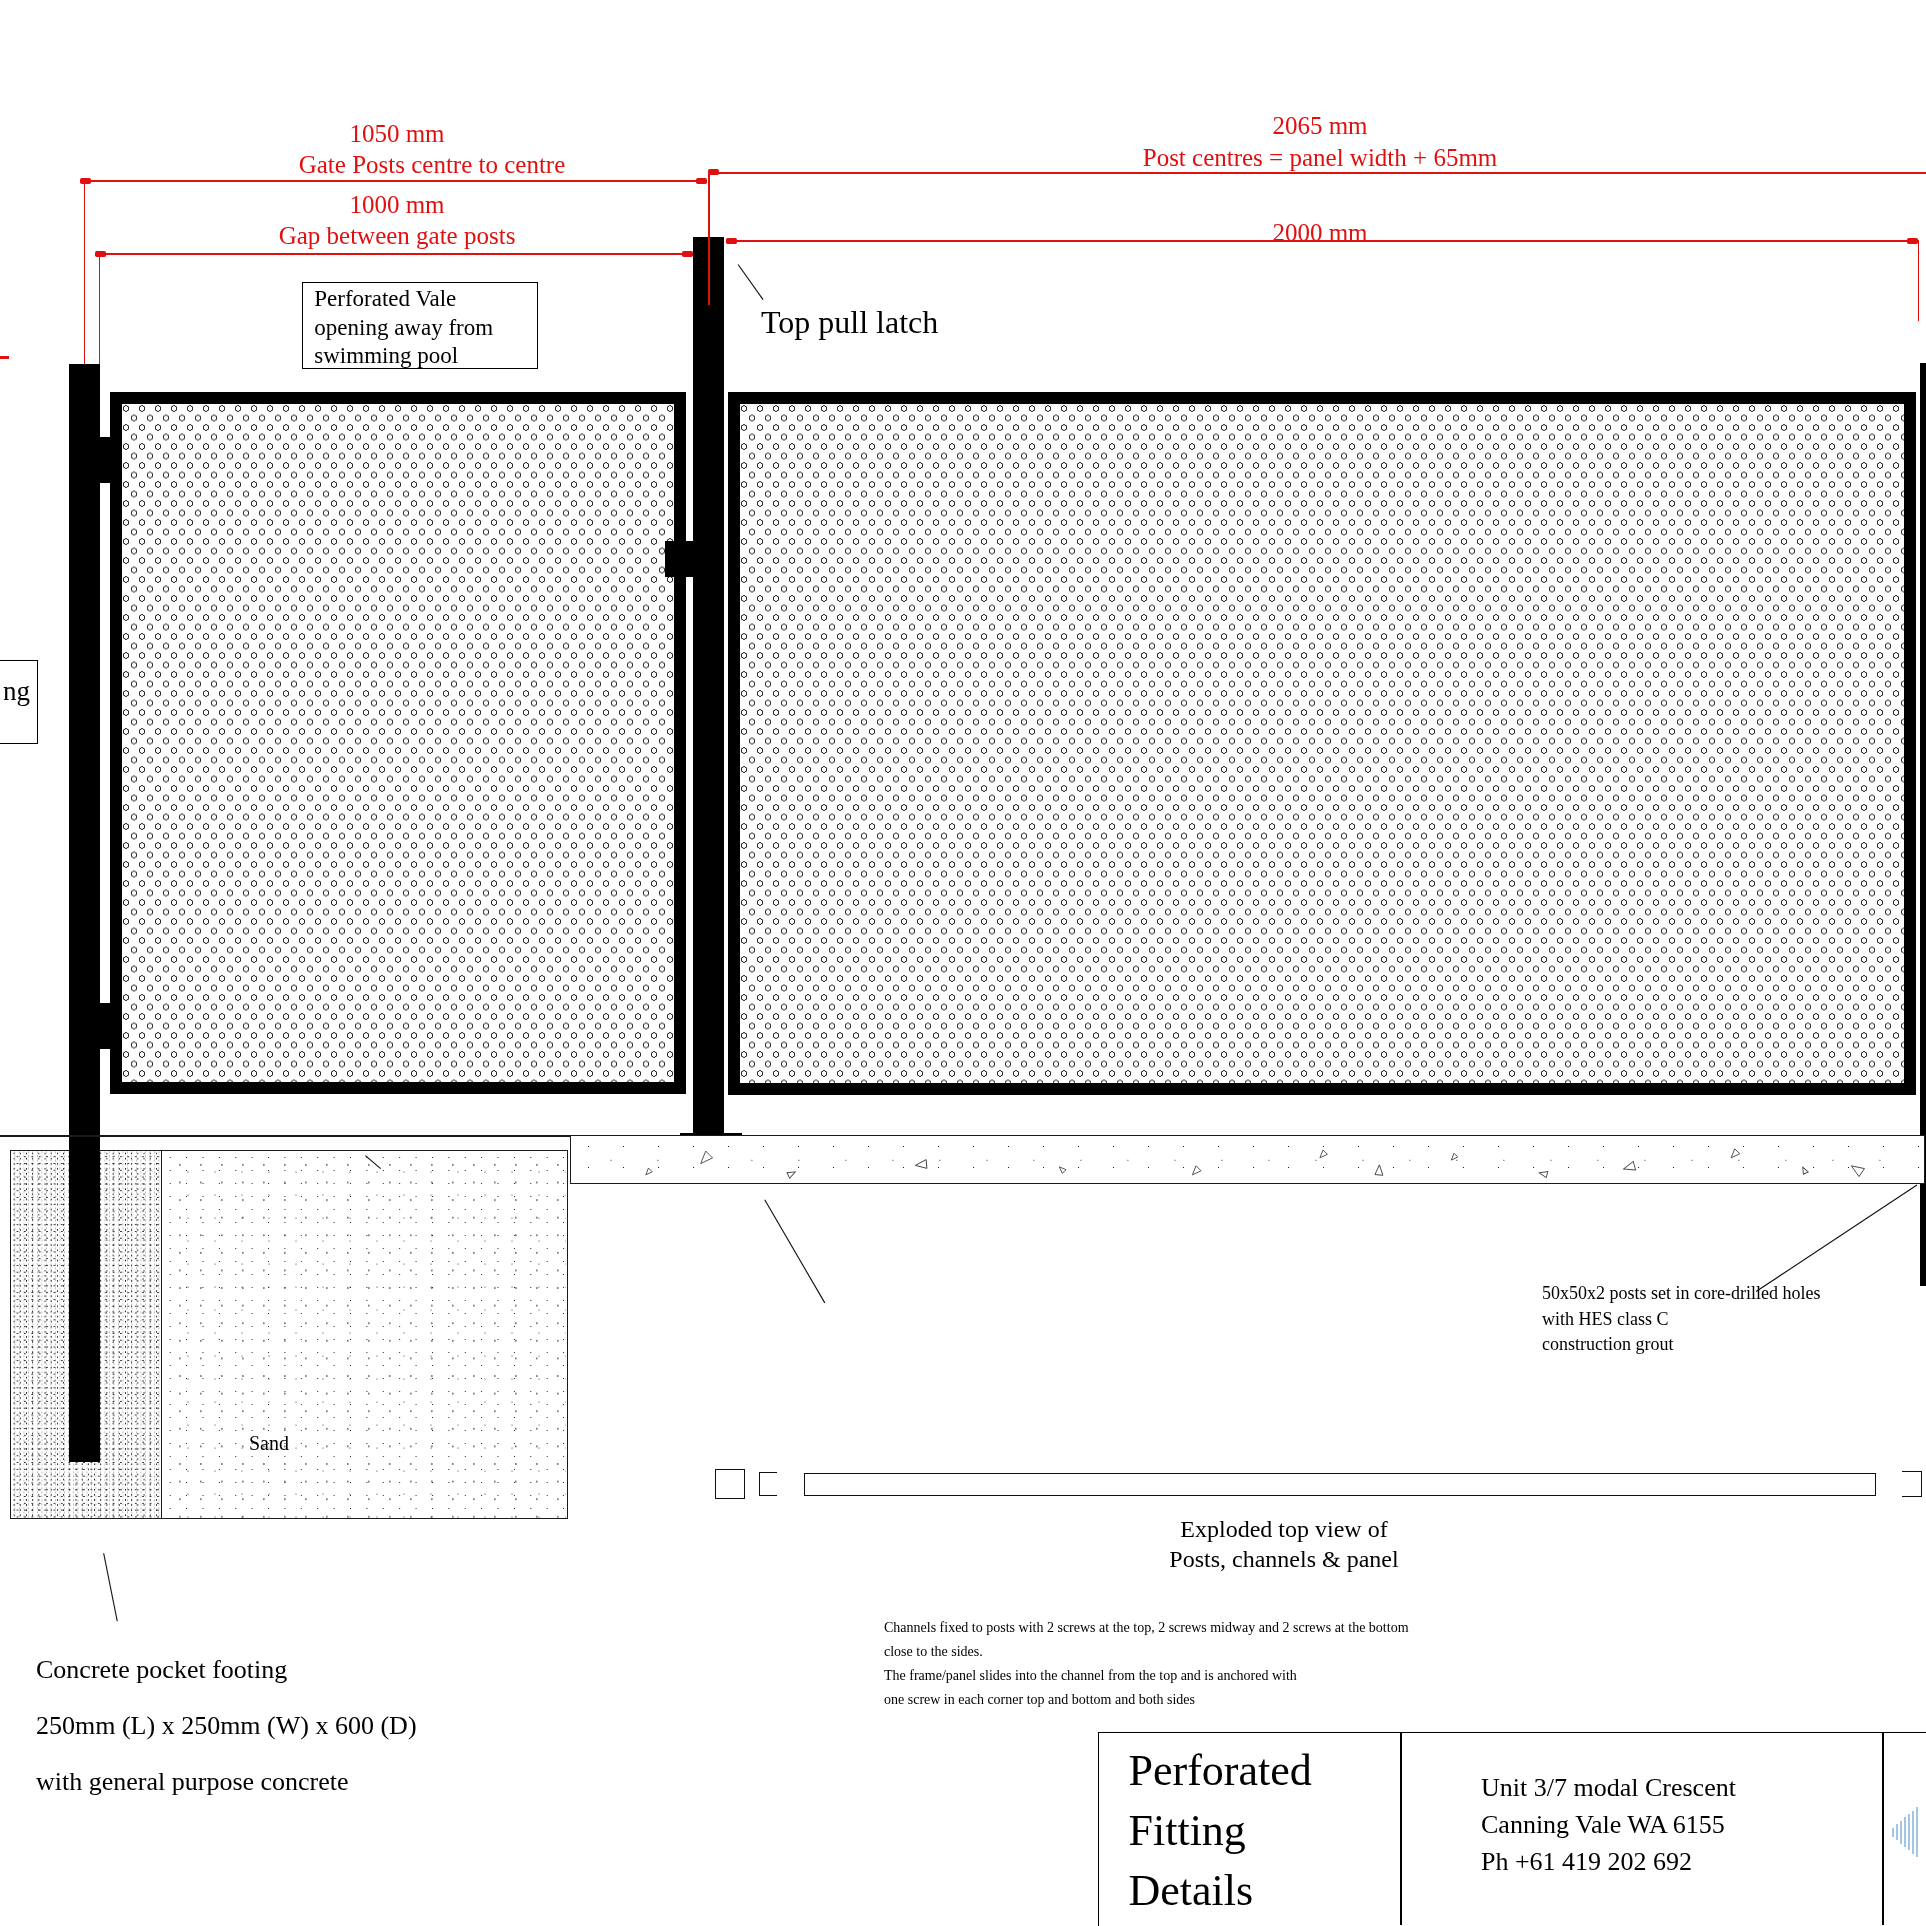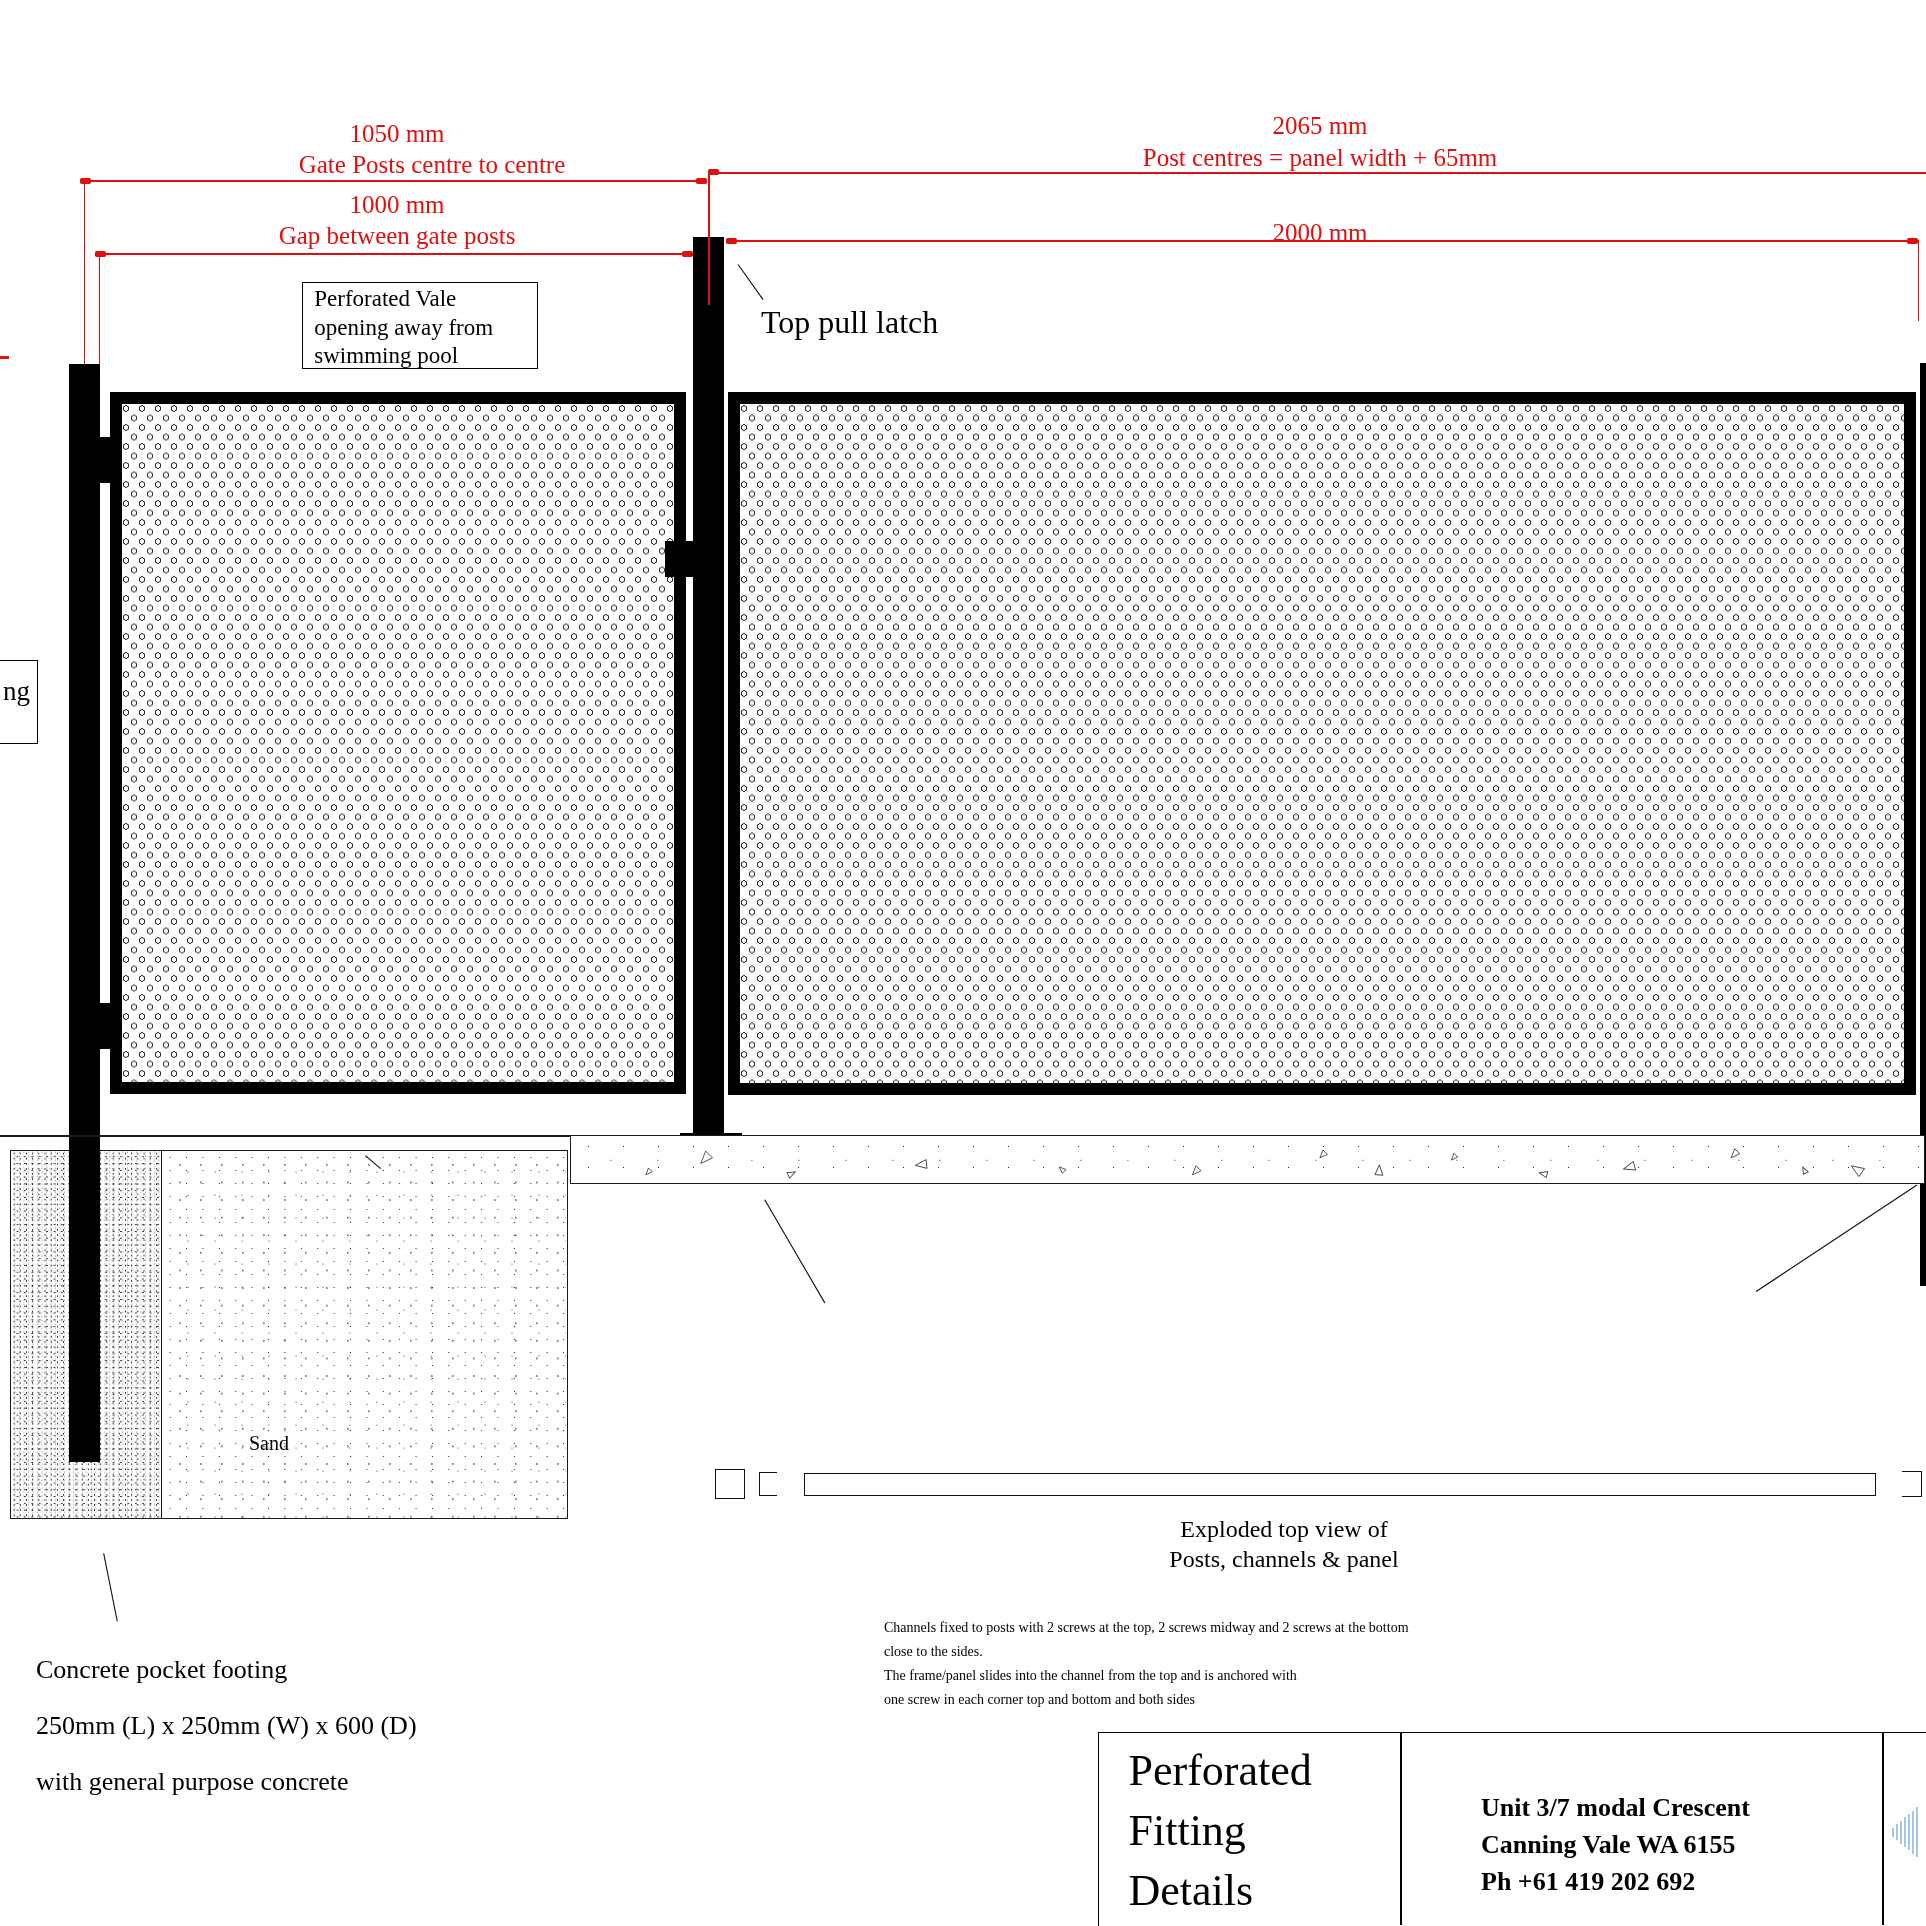--- a/index.html
+++ b/index.html
@@ -117,20 +117,25 @@
     <div class="lbl" style="left:11.3px;top:60px;font-size:23px;">swimming pool</div>
   </div>
 
   <div class="lbl" style="left:761px;top:304px;font-size:32px;">Top pull latch</div>
 
   <div class="abs" style="left:-35px;top:660px;width:73px;height:84px;border:1.7px solid #000;background:#fff;box-sizing:border-box;">
     <div class="lbl" style="left:37px;top:14.7px;font-size:27px;">ng</div>
   </div>
 
 
+  <div class="note" style="left:1542px;top:1281px;font-size:18px;line-height:25.5px;">
+    <div>50x50x2 posts set in core-drilled holes</div>
+    <div>with HES class C</div>
+    <div>construction grout</div>
+  </div>
 
   <div class="note" style="left:36px;top:1642px;font-size:26px;line-height:56px;">
     <div>Concrete pocket footing</div>
     <div>250mm (L) x 250mm (W) x 600 (D)</div>
     <div>with general purpose concrete</div>
   </div>
 
   <div class="abs" style="left:715px;top:1469px;width:30px;height:29.5px;border:1.7px solid #111;box-sizing:border-box;"></div>
   <div class="abs" style="left:759px;top:1472px;width:18px;height:24px;border:1.7px solid #111;border-right:none;box-sizing:border-box;"></div>
   <div class="abs" style="left:804px;top:1473px;width:1072px;height:23px;border:1.7px solid #111;box-sizing:border-box;"></div>
@@ -147,21 +152,21 @@
   </div>
 
   <div class="abs" style="left:1098px;top:1732px;width:828px;height:232px;border:1.7px solid #000;border-right:none;box-sizing:border-box;">
     <div class="blk" style="left:301px;top:0;width:1.7px;height:192px;"></div>
     <div class="blk" style="left:783px;top:0;width:1.7px;height:192px;"></div>
     <div class="lbl" style="left:29.5px;top:8px;font-size:44px;line-height:60px;white-space:normal;">
       <div>Perforated</div>
       <div>Fitting</div>
       <div>Details</div>
     </div>
-    <div class="lbl" style="left:382px;top:56px;font-size:26px;line-height:37px;white-space:normal;font-weight:bold;">
+    <div class="lbl" style="left:382px;top:36px;font-size:26px;line-height:37px;white-space:normal;">
       <div>Unit 3/7 modal Crescent</div>
       <div>Canning Vale WA 6155</div>
       <div>Ph +61 419 202 692</div>
     </div>
     <div class="abs" style="left:793px;top:73px;width:34px;height:52px;display:flex;align-items:center;gap:1.7px;">
       <div style="width:2.3px;height:9px;background:#a3c6e4;"></div>
       <div style="width:2.3px;height:16px;background:#a3c6e4;"></div>
       <div style="width:2.3px;height:23px;background:#a3c6e4;"></div>
       <div style="width:2.3px;height:29.5px;background:#a3c6e4;"></div>
       <div style="width:2.3px;height:36px;background:#a3c6e4;"></div>

